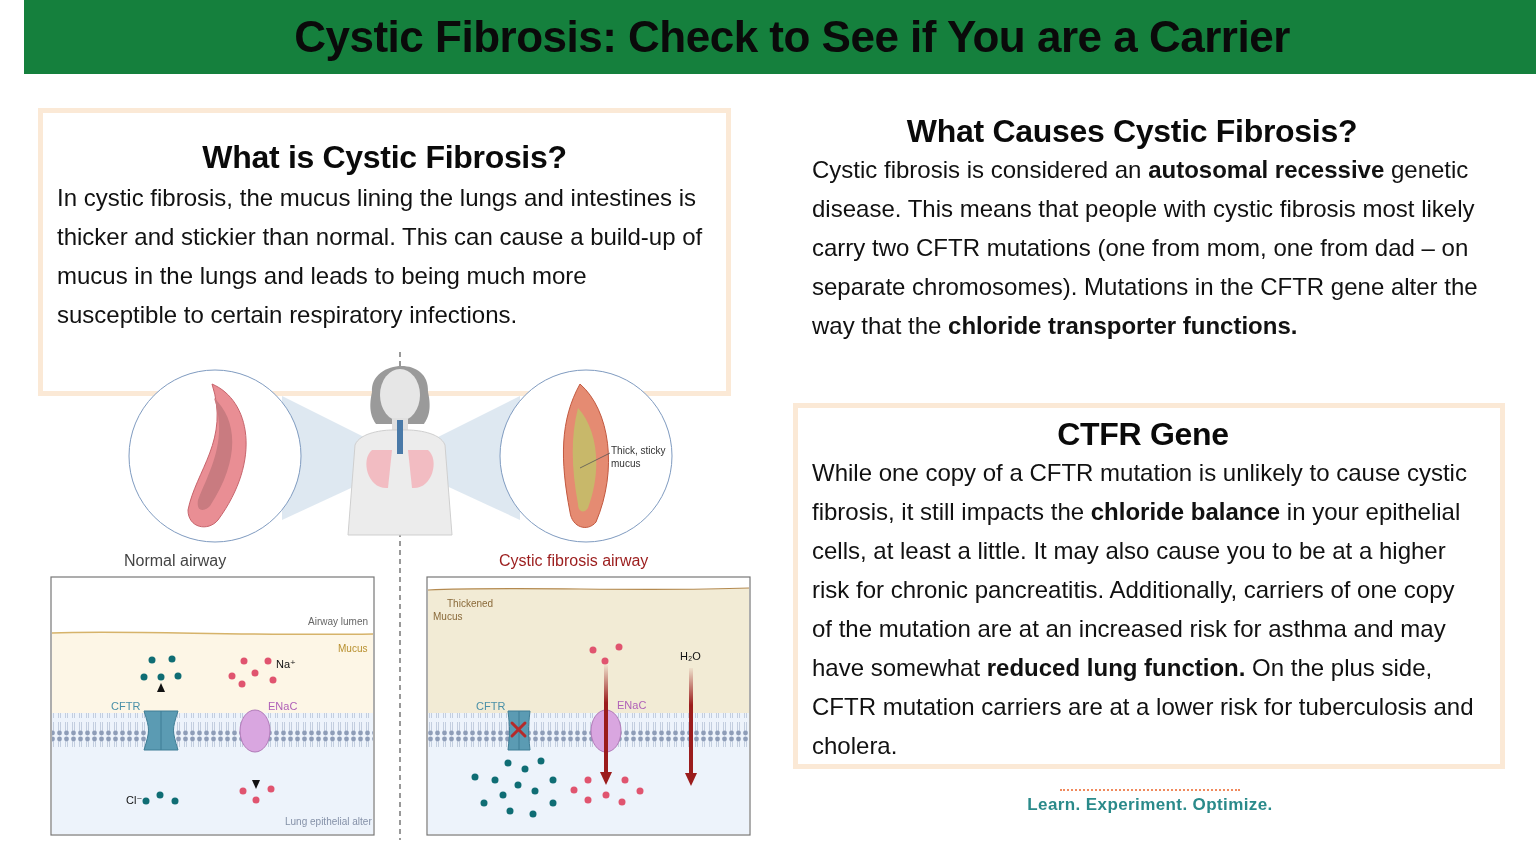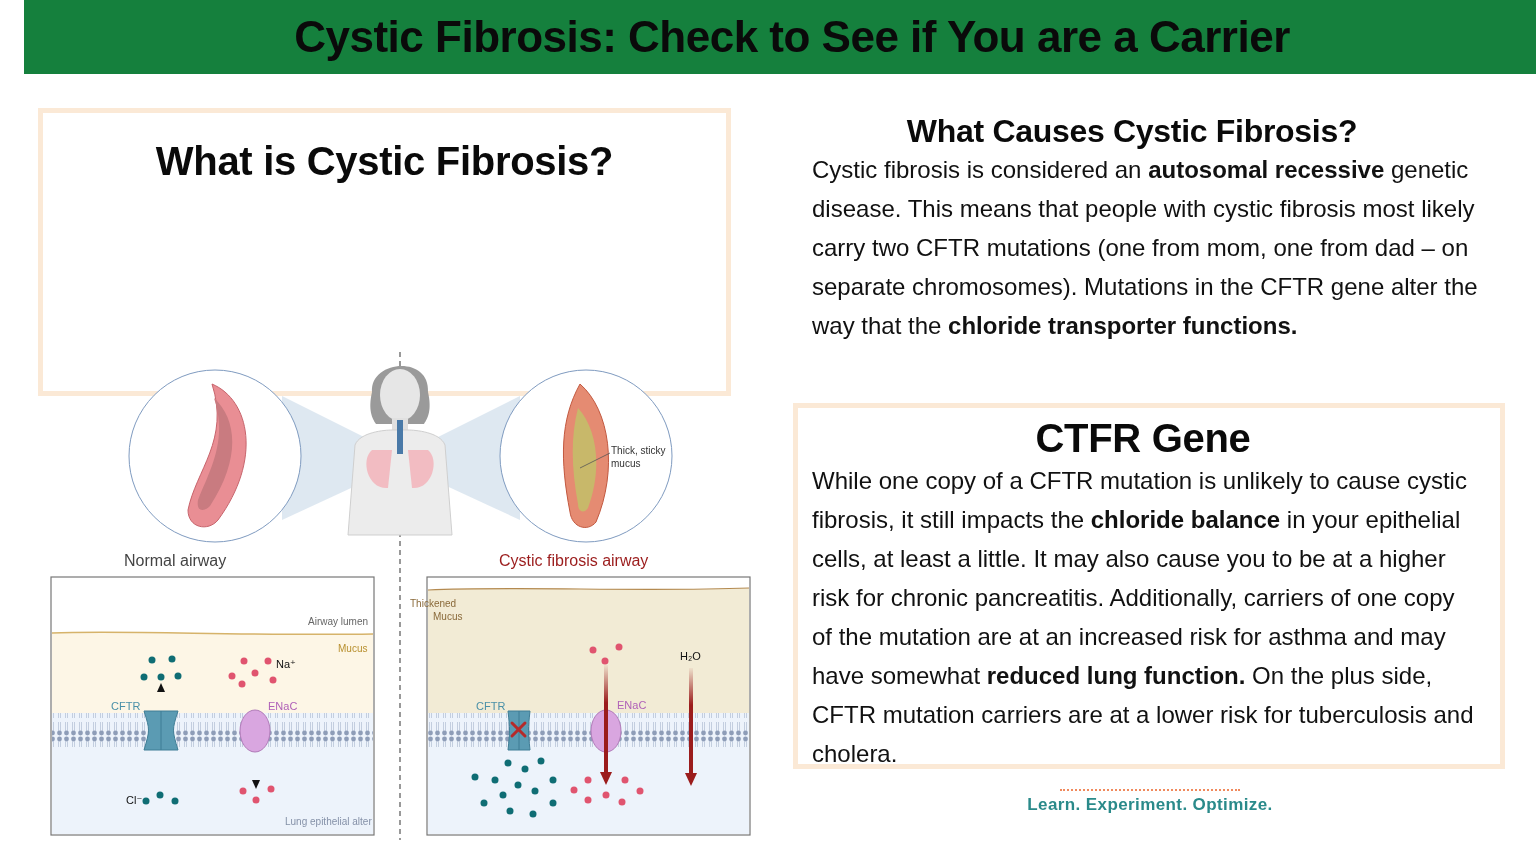--- a/index.html
+++ b/index.html
@@ -3,21 +3,21 @@
 <meta charset="utf-8">
 <style>
   * { box-sizing: border-box; margin: 0; padding: 0; }
   html, body { width: 1536px; height: 864px; background: #ffffff; overflow: hidden; }
   body { font-family: "Liberation Sans", "DejaVu Sans", sans-serif; color: #111; position: relative; }
 
   .header { position: absolute; left: 0; top: 0; width: 1536px; height: 74px; background: #15803d; display: flex; align-items: center; justify-content: center; margin-left: 24px; }
   .header h1 { font-size: 44px; font-weight: 700; letter-spacing: -0.5px; color: #0a0a0a; }
 
   .box { position: absolute; border: 5px solid #fbe9d6; background: #fff; }
-  .box h2 { font-size: 40px; font-weight: 700; text-align: center; color: #0a0a0a; letter-spacing: -0.3px; }
+  .box h2 { font-size: 32px; font-weight: 700; text-align: center; color: #0a0a0a; letter-spacing: -0.3px; }
   .box p, .free p { font-size: 24px; line-height: 39px; color: #111; }
   .box b, .free b { font-weight: 700; }
 
   #what-is { left: 38px; top: 108px; width: 693px; height: 288px; padding: 26px 14px 0 14px; }
   #what-is h2 { margin-bottom: 2px; }
 
   .free { position: absolute; left: 812px; top: 113px; width: 700px; }
   .free h2 { font-size: 32px; font-weight: 700; text-align: center; color: #0a0a0a; margin-left: -60px; margin-bottom: 0; letter-spacing: -0.3px; }
 
   #ctfr { left: 793px; top: 403px; width: 712px; height: 366px; padding: 8px 26px 0 14px; }
@@ -34,20 +34,21 @@
 </style>
 </head>
 <body>
 
 <div class="header">
   <h1>Cystic Fibrosis: Check to See if You are a Carrier</h1>
 </div>
 
 <div class="box" id="what-is">
   <h2>What is Cystic Fibrosis?</h2>
+  <p>In cystic fibrosis, the mucus lining the lungs and intestines is thicker and stickier than normal. This can cause a build-up of mucus in the lungs and leads to being much more susceptible to certain respiratory infections.</p>
 </div>
 
 <div class="free">
   <h2>What Causes Cystic Fibrosis?</h2>
   <p><span>Cystic fibrosis is considered an </span><b>autosomal recessive</b><span> genetic disease. This means that people with cystic fibrosis most likely carry two CFTR mutations (one from mom, one from dad – on separate chromosomes). Mutations in the CFTR gene alter the way that the </span><b>chloride transporter functions.</b></p>
 </div>
 
 <div class="box" id="ctfr">
   <h2>CTFR Gene</h2>
   <p><span>While one copy of a CFTR mutation is unlikely to cause cystic fibrosis, it still impacts the </span><b>chloride balance</b><span> in your epithelial cells, at least a little. It may also cause you to be at a higher risk for chronic pancreatitis. Additionally, carriers of one copy of the mutation are at an increased risk for asthma and may have somewhat </span><b>reduced lung function.</b><span> On the plus side, CFTR mutation carriers are at a lower risk for tuberculosis and cholera.</span></p>
@@ -200,21 +201,21 @@
 <div class="illus-label" style="left:499px; top:552px; color:#9b1c1c;">Cystic fibrosis airway</div>
 
 <div class="small" style="left:308px; top:616px; color:#666;">Airway lumen</div>
 <div class="small" style="left:338px; top:643px; color:#b8902f;">Mucus</div>
 <div class="small" style="left:276px; top:658px; color:#111; font-size:11px;">Na⁺</div>
 <div class="small" style="left:111px; top:700px; color:#4a90a8; font-size:11px;">CFTR</div>
 <div class="small" style="left:268px; top:700px; color:#b061b8; font-size:11px;">ENaC</div>
 <div class="small" style="left:126px; top:794px; color:#111; font-size:11px;">Cl⁻</div>
 <div class="small" style="left:285px; top:816px; color:#8591a8;">Lung epithelial alter</div>
 
-<div class="small" style="left:410px; top:598px; color:#8a6a3a;">Thickened</div>
+<div class="small" style="left:447px; top:598px; color:#8a6a3a;">Thickened</div>
 <div class="small" style="left:433px; top:611px; color:#8a6a3a;">Mucus</div>
 <div class="small" style="left:476px; top:700px; color:#4a90a8; font-size:11px;">CFTR</div>
 <div class="small" style="left:617px; top:699px; color:#b061b8; font-size:11px;">ENaC</div>
 <div class="small" style="left:680px; top:650px; color:#111; font-size:11px;">H₂O</div>
 
 <div class="logo">
   <div class="dots"></div>
   <div class="tag">Learn. Experiment. Optimize.</div>
 </div>
 

